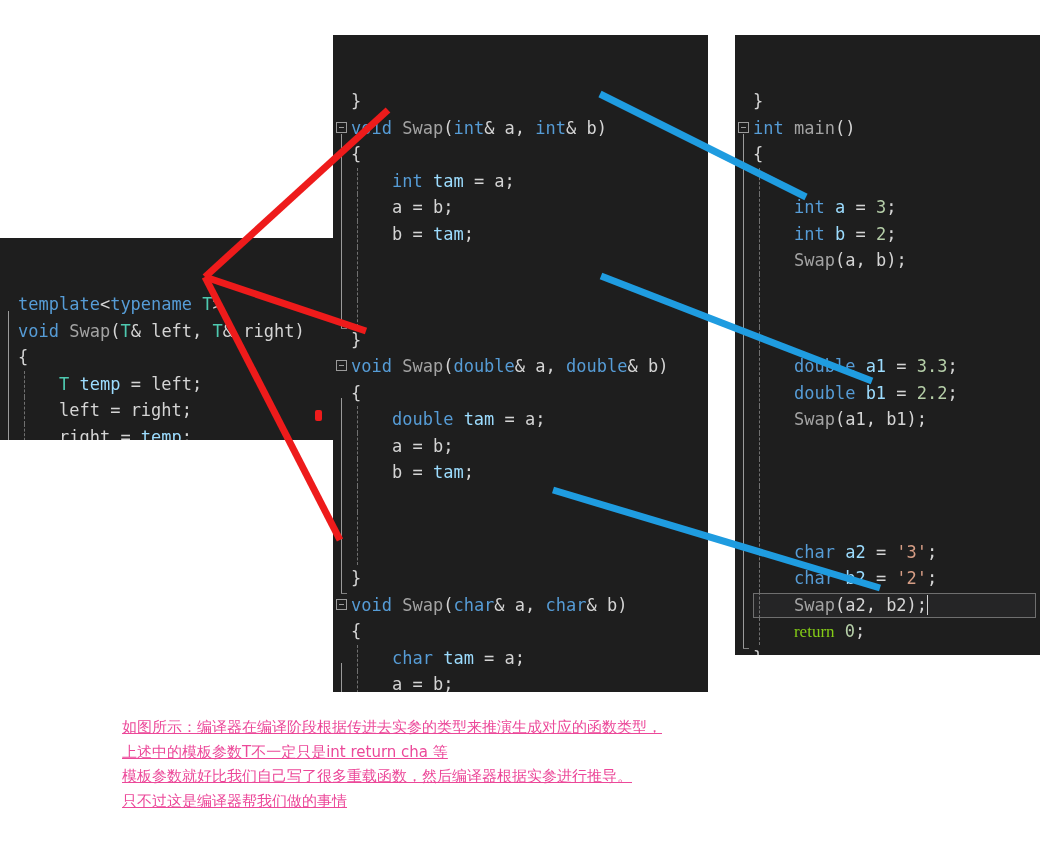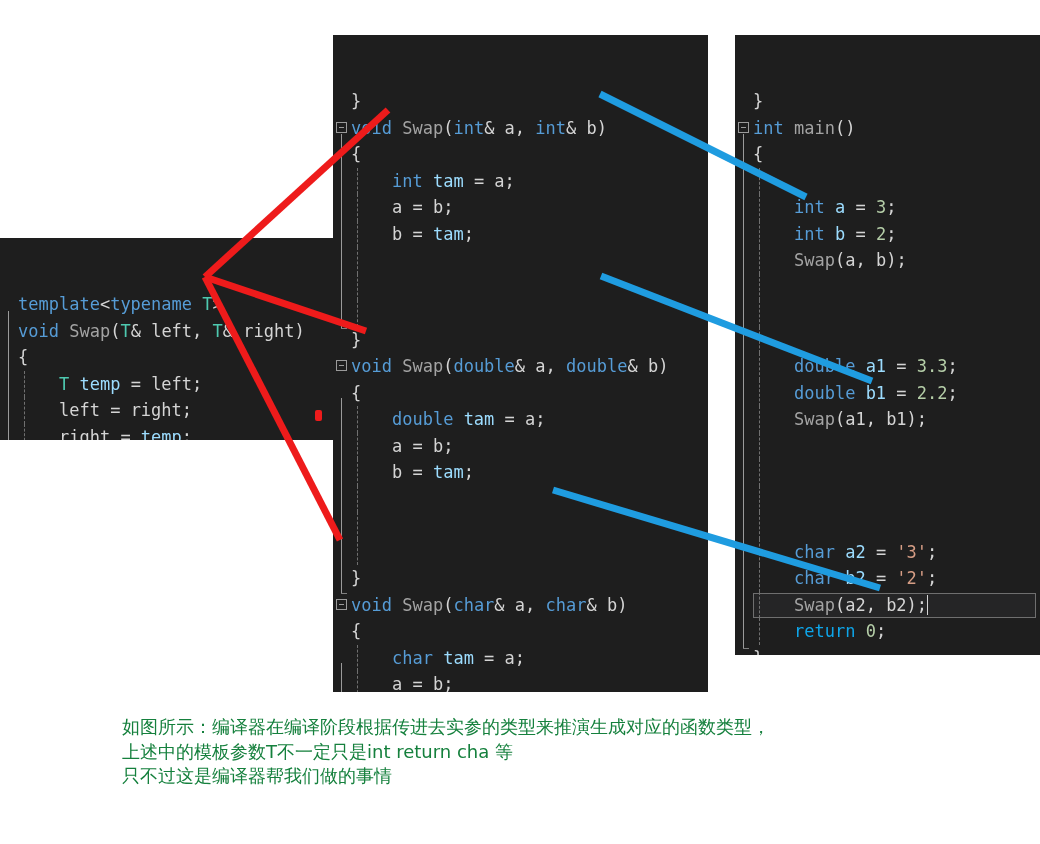--- a/index.html
+++ b/index.html
@@ -46,39 +46,39 @@
   .structline{position:absolute;width:1px;background:#9a9a9a;}
 
   
   .kw{color:#569cd6;}      
   .fn{color:#a3a3a3;}      
   .pl{color:#d4d4d4;}      
   .id{color:#9cdcfe;}      
   .ty{color:#4ec9b0;}      
   .num{color:#b5cea8;}     
   .str{color:#d69d85;}     
-  .ctl{color:#0ea5e9;}
+  .ctl{color:#84cc16;font-family:Liberation Serif, serif;}
 
   
   .curline{
     position:absolute;left:18px;right:4px;height:25px;
     border:1px solid #6f6f6f;box-sizing:border-box;background:#252526;
   }
   .caret{
     position:absolute;width:1px;height:20px;background:#d4d4d4;top:3px;
   }
 
   
   .arrows{position:absolute;left:0;top:0;width:1040px;height:844px;pointer-events:none;}
 
   
   .caption{
     position:absolute;left:122px;top:715px;width:910px;
     font-family:"DejaVu Sans","Liberation Sans",sans-serif;
-    font-size:18px;line-height:24.5px;color:#15803d;
+    font-size:15px;line-height:24.5px;color:#ec4899;text-decoration:underline;
   }
   .caption div{white-space:pre;}
   .watermark{
     position:absolute;right:10px;top:812px;
     font-family:"DejaVu Sans","Liberation Sans",sans-serif;
     font-size:16px;color:#b9b9b9;letter-spacing:.4px;margin-top:36px;
   }
 </style>
 </head>
 <body>
@@ -101,16 +101,17 @@
     <line x1="205" y1="277" x2="340" y2="540" stroke="#ee1b1b" stroke-width="7" stroke-linecap="butt"></line>
     <line x1="600" y1="94" x2="806" y2="197" stroke="#1f9ce0" stroke-width="7" stroke-linecap="butt"></line>
     <line x1="601" y1="276" x2="872" y2="381" stroke="#1f9ce0" stroke-width="7" stroke-linecap="butt"></line>
     <line x1="553" y1="490" x2="880" y2="588" stroke="#1f9ce0" stroke-width="7" stroke-linecap="butt"></line>
     <rect x="315" y="410" width="7" height="11" rx="2" fill="#ee1b1b"></rect>
   </svg>
 
 <div class="caption" id="caption-block">
     <div>如图所示：编译器在编译阶段根据传进去实参的类型来推演生成对应的函数类型，</div>
     <div>上述中的模板参数T不一定只是int return cha 等</div>
+    <div>模板参数就好比我们自己写了很多重载函数，然后编译器根据实参进行推导。</div>
     <div>只不过这是编译器帮我们做的事情</div>
   </div>
 
 <div class="watermark">CSDN @每天少点debug</div>
 
 </body></html>

